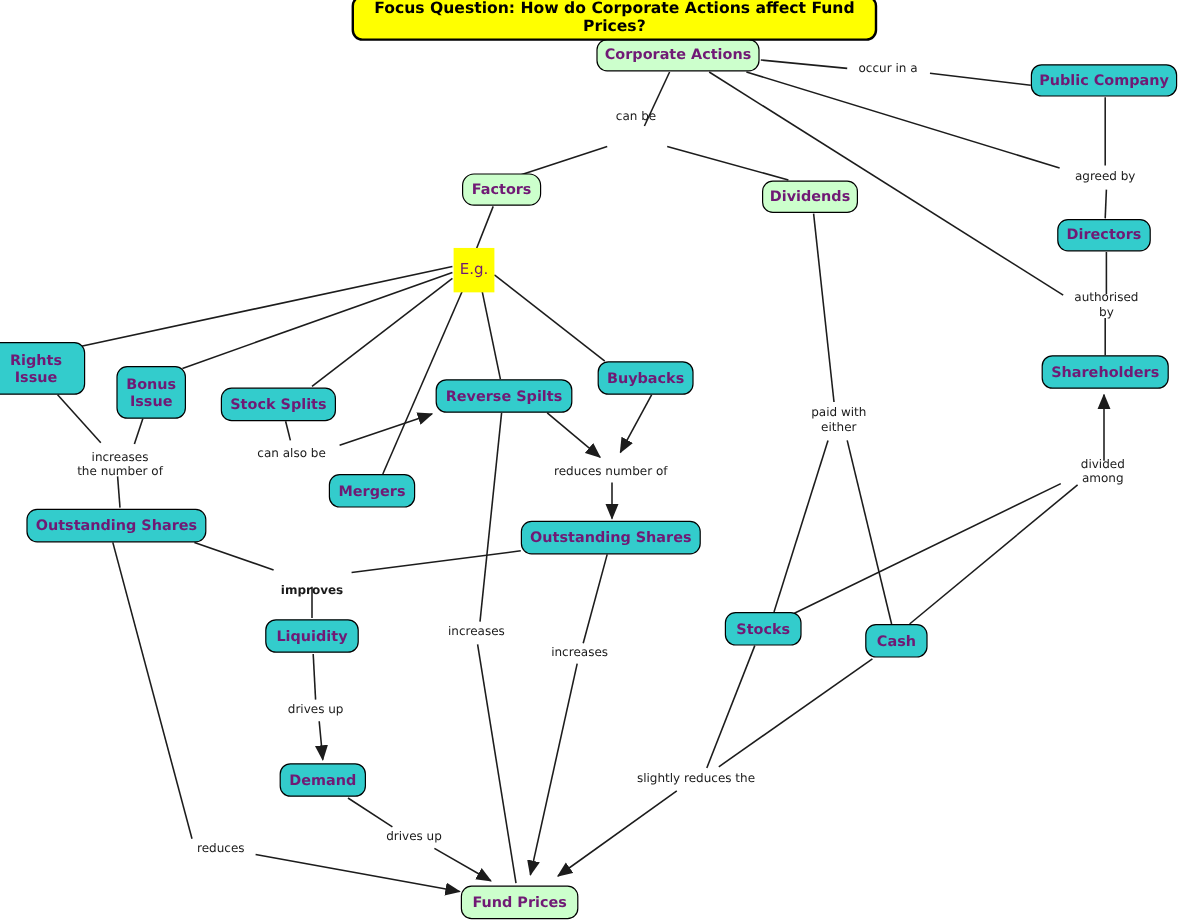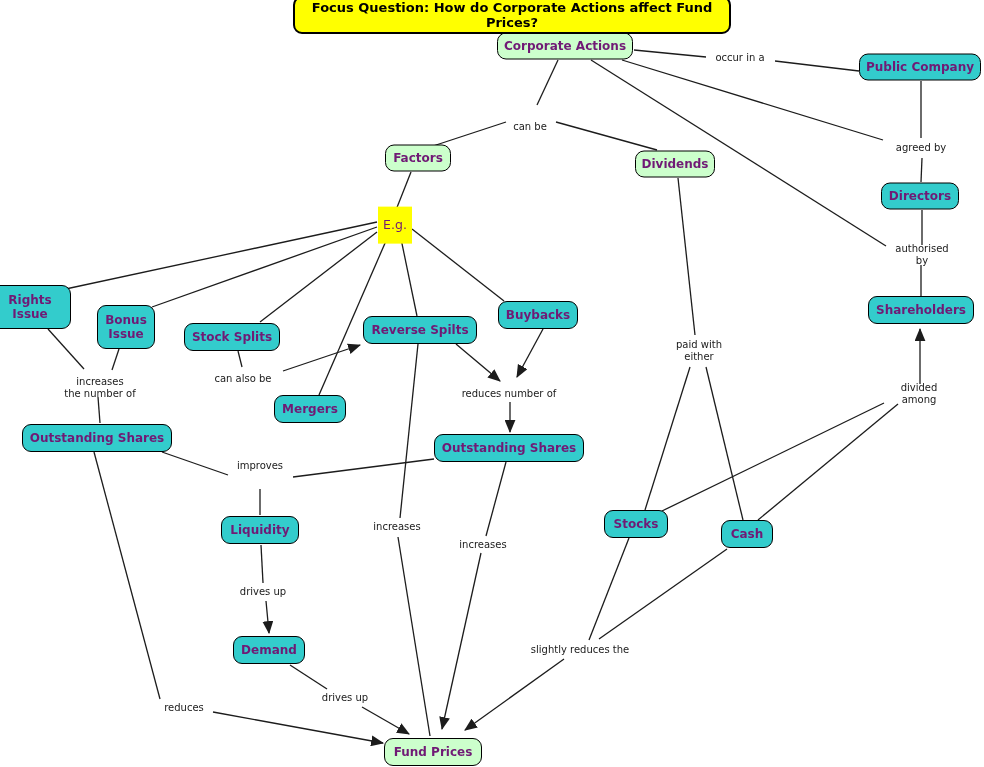--- a/index.html
+++ b/index.html
@@ -130,50 +130,50 @@
         <line x1="564" y1="659" x2="465" y2="730" stroke="#1c1c1c" stroke-width="1.3" marker-end="url(#arrowhead)"></line>
         <line x1="884" y1="403" x2="662" y2="511" stroke="#1c1c1c" stroke-width="1.3"></line>
         <line x1="898" y1="404" x2="758" y2="520" stroke="#1c1c1c" stroke-width="1.3"></line>
         <line x1="920" y1="384" x2="920" y2="329" stroke="#1c1c1c" stroke-width="1.3" marker-end="url(#arrowhead)"></line>
       </g>
   </svg>
 
   <div id="nodes-layer">
       <div class="node green" style="left: 565px; top: 46px; width: 136px; min-height: 27px;">Corporate Actions</div>
       <div class="node teal" style="left: 920px; top: 67px; width: 122px; min-height: 27px;">Public Company</div>
-      <div class="node green" style="left: 418px; top: 158px; width: 66px; min-height: 27px;">Factors</div>
+      <div class="node green" style="left: 418px; top: 158px; width: 66px; min-height: 27px; border-radius: 10px;">Factors</div>
       <div class="node green" style="left: 675px; top: 164px; width: 80px; min-height: 27px;">Dividends</div>
       <div class="node teal" style="left: 920px; top: 196px; width: 78px; min-height: 27px;">Directors</div>
       <div class="node highlight" style="left: 395px; top: 225px; width: 34px; min-height: 17px;">E.g.</div>
       <div class="node teal" style="left: 30px; top: 307px; width: 82px; min-height: 44px;">Rights Issue</div>
       <div class="node teal" style="left: 126px; top: 327px; width: 58px; min-height: 44px;">Bonus Issue</div>
       <div class="node teal" style="left: 232px; top: 337px; width: 96px; min-height: 28px;">Stock Splits</div>
       <div class="node teal" style="left: 420px; top: 330px; width: 114px; min-height: 28px;">Reverse Spilts</div>
       <div class="node teal" style="left: 538px; top: 315px; width: 80px; min-height: 28px;">Buybacks</div>
       <div class="node teal" style="left: 310px; top: 409px; width: 72px; min-height: 28px;">Mergers</div>
       <div class="node teal" style="left: 921px; top: 310px; width: 106px; min-height: 28px;">Shareholders</div>
       <div class="node teal" style="left: 97px; top: 438px; width: 150px; min-height: 28px;">Outstanding Shares</div>
       <div class="node teal" style="left: 509px; top: 448px; width: 150px; min-height: 28px;">Outstanding Shares</div>
       <div class="node teal" style="left: 260px; top: 530px; width: 78px; min-height: 28px;">Liquidity</div>
       <div class="node teal" style="left: 636px; top: 524px; width: 64px; min-height: 28px;">Stocks</div>
       <div class="node teal" style="left: 747px; top: 534px; width: 52px; min-height: 28px;">Cash</div>
       <div class="node teal" style="left: 269px; top: 650px; width: 72px; min-height: 28px;">Demand</div>
       <div class="node green" style="left: 433px; top: 752px; width: 98px; min-height: 28px;">Fund Prices</div>
       <div class="linking-label" style="left: 740px; top: 58px;">occur in a</div>
-      <div class="linking-label" style="left: 530px; top: 127px;">can be</div>
+      <div class="linking-label" style="left: 530px; top: 98px;">can be</div>
       <div class="linking-label" style="left: 921px; top: 148px;">agreed by</div>
       <div class="linking-label" style="left: 922px; top: 255px;">authorised by</div>
       <div class="linking-label" style="left: 100px; top: 388px;">increases
 the number of</div>
       <div class="linking-label" style="left: 243px; top: 379px;">can also be</div>
       <div class="linking-label" style="left: 509px; top: 394px;">reduces number of</div>
       <div class="linking-label" style="left: 699px; top: 351px;">paid with
 either</div>
       <div class="linking-label" style="left: 919px; top: 394px;">divided among</div>
-      <div class="linking-label" style="left: 260px; top: 466px;">improves</div>
+      <div class="linking-label" style="left: 260px; top: 493px; font-weight: bold;">improves</div>
       <div class="linking-label" style="left: 397px; top: 527px;">increases</div>
       <div class="linking-label" style="left: 483px; top: 545px;">increases</div>
       <div class="linking-label" style="left: 263px; top: 592px;">drives up</div>
       <div class="linking-label" style="left: 580px; top: 650px;">slightly reduces the</div>
       <div class="linking-label" style="left: 345px; top: 698px;">drives up</div>
       <div class="linking-label" style="left: 184px; top: 708px;">reduces</div>
     </div>
 
   <div id="title-banner" style="left: 512px; top: 15px; width: 438px; min-height: 24px;">Focus Question: How do Corporate Actions affect Fund Prices?</div>
 </div>

